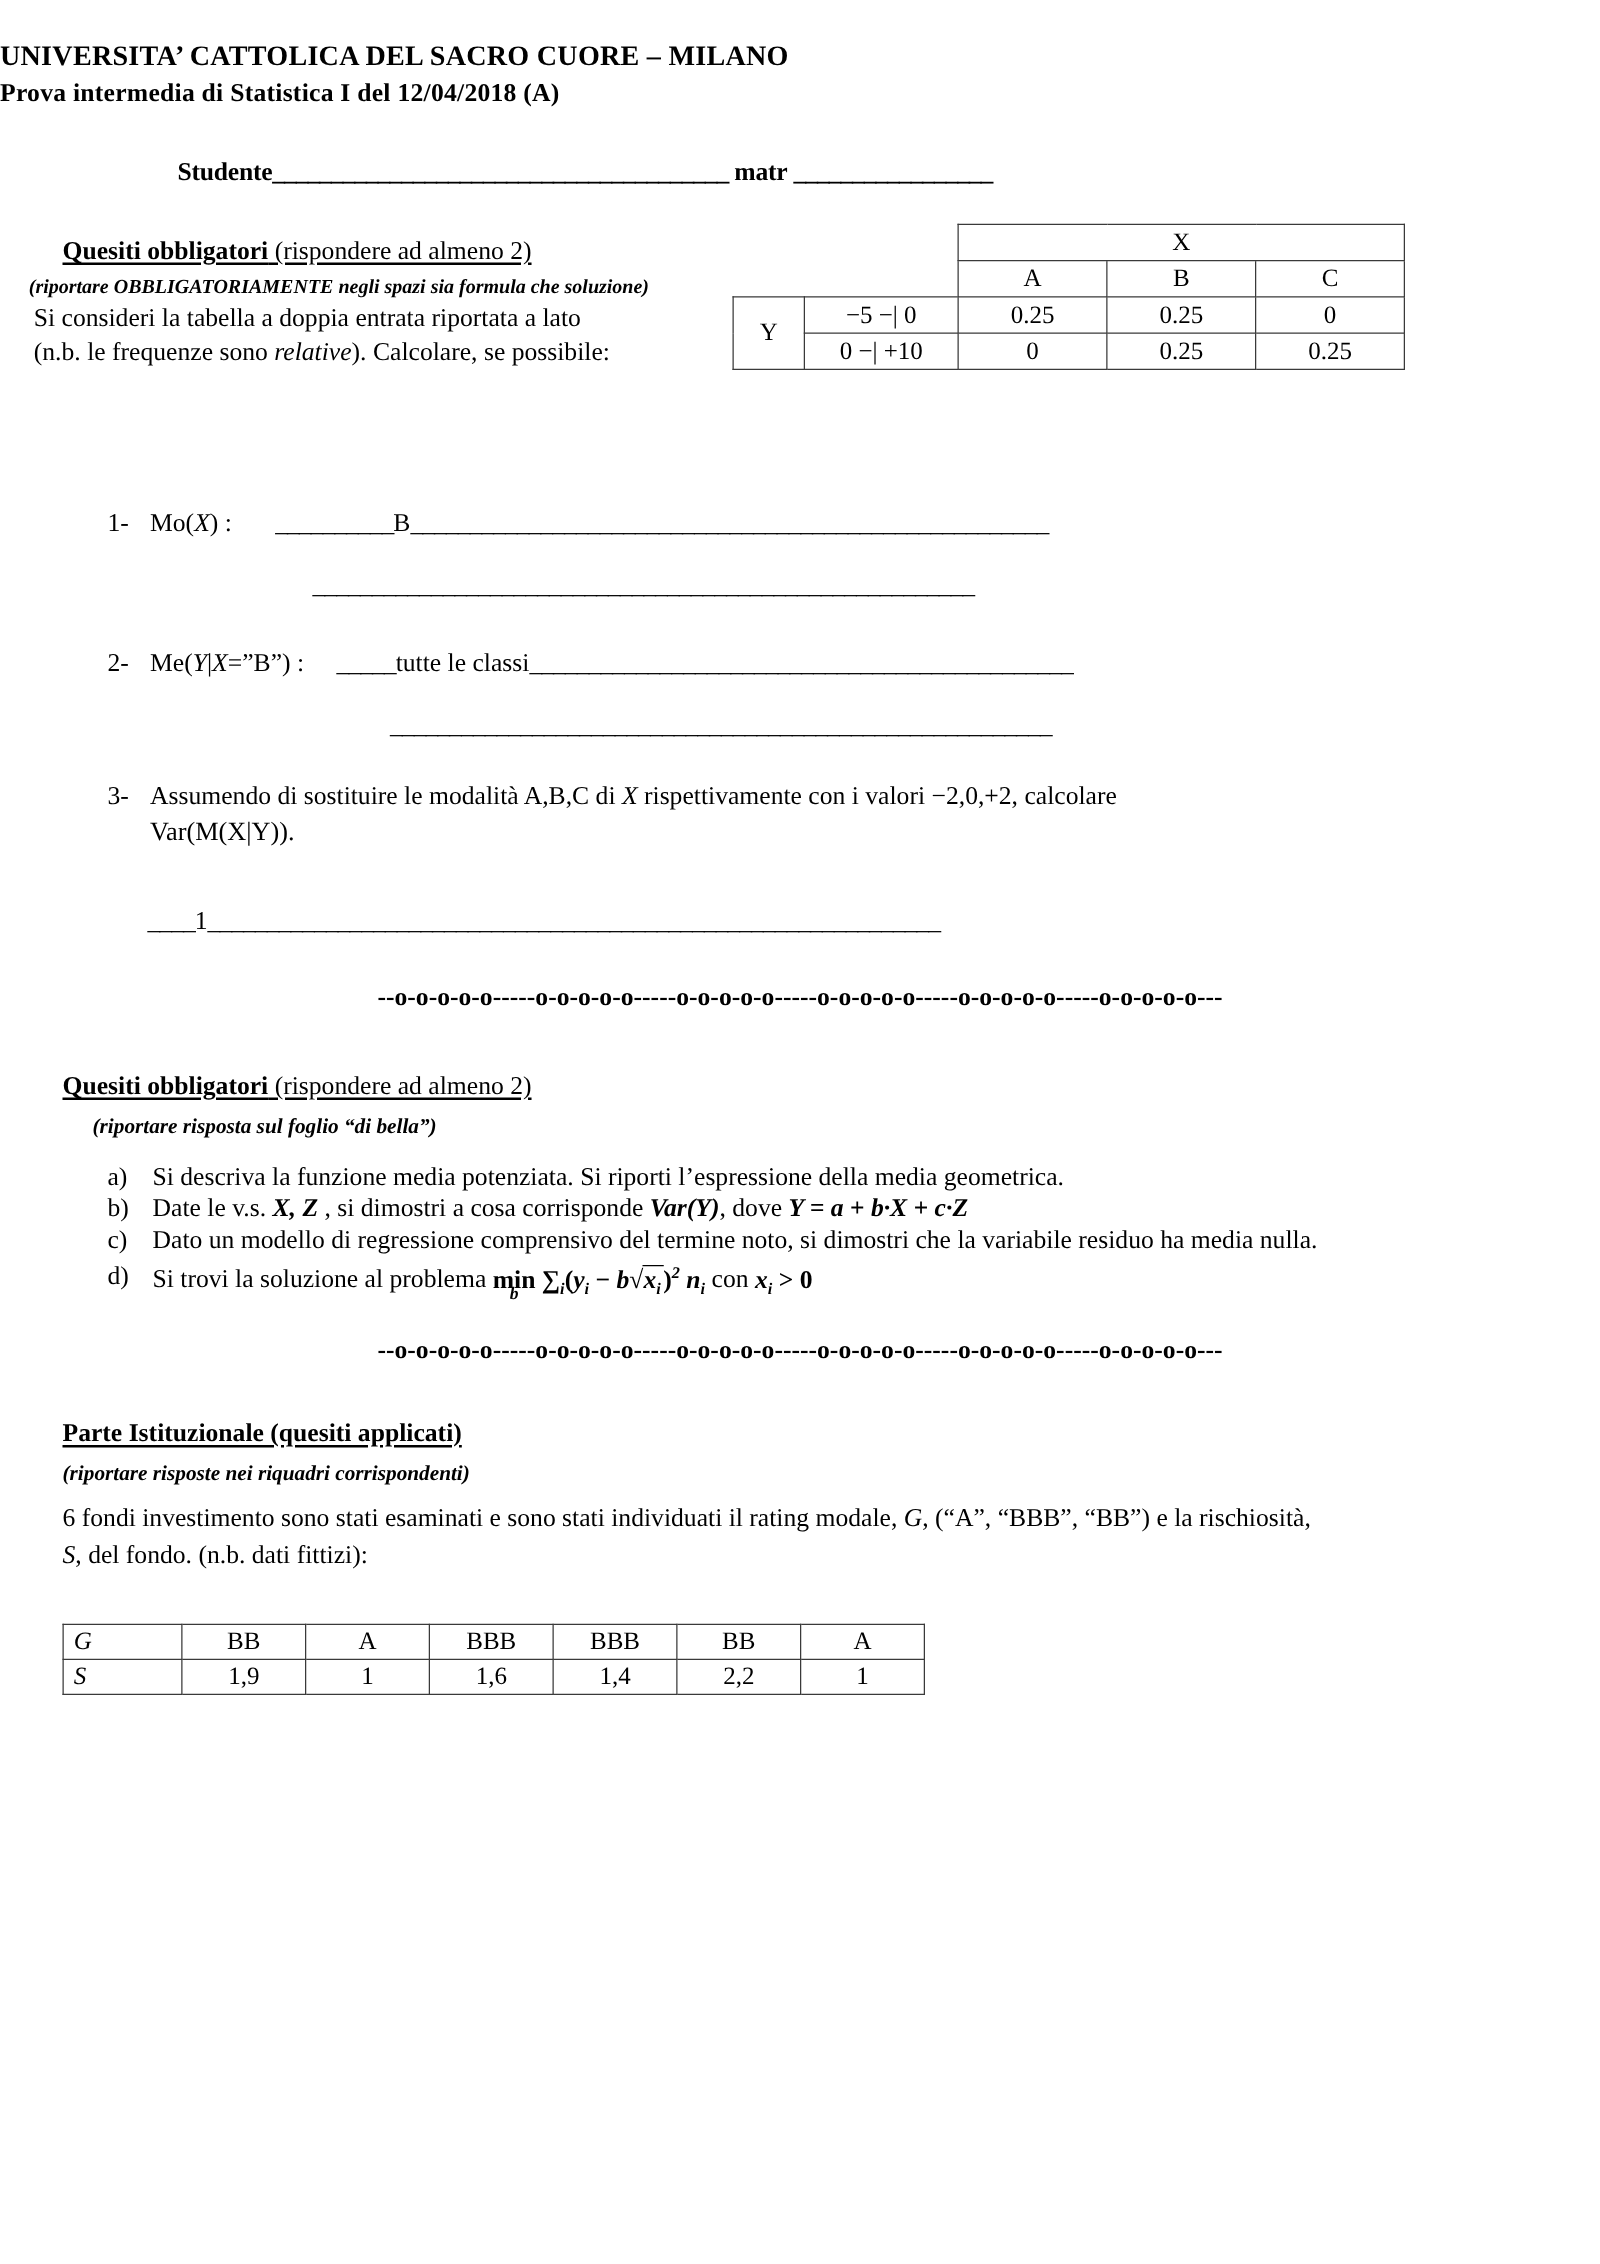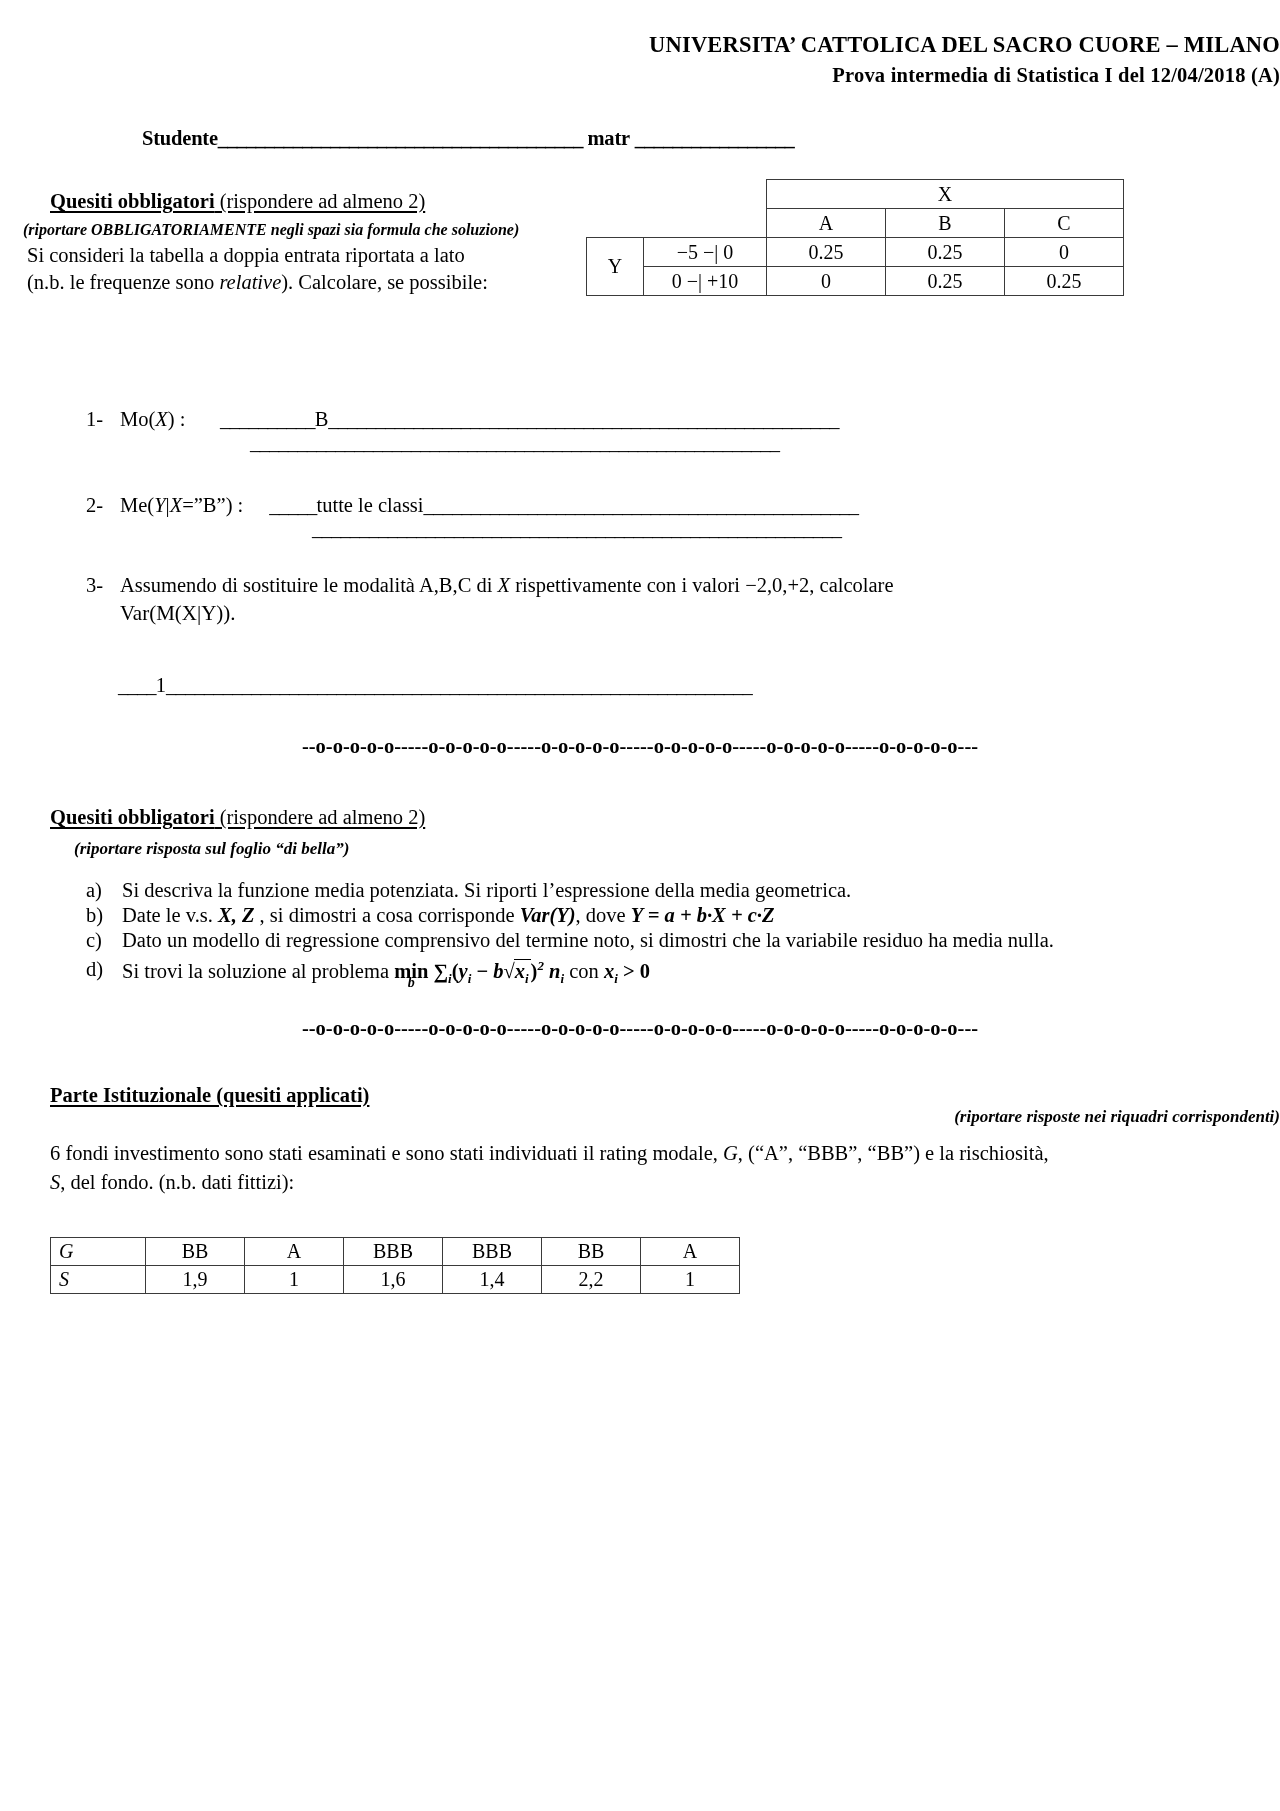--- a/index.html
+++ b/index.html
@@ -18,23 +18,22 @@
   .page {
     width: 1280px;
     height: 1811px;
     padding: 0;
     position: relative;
     box-sizing: border-box;
   }
 
   
   .header {
-    text-align: right;
+    text-align: left;
     margin-top: 30px;
-    padding-left: 34px;
   }
   .header .line {
     font-weight: bold;
     letter-spacing: 0.2px;
   }
   .hdr1 { font-size: 22.5px; line-height: 30px; }
   .hdr2 { font-size: 22.5px; line-height: 30px; }
   .hdr3 { font-size: 20.5px; line-height: 30px; }
 
   
@@ -127,20 +126,21 @@
     letter-spacing: -0.8px;
   }
   .ans-line .hand { letter-spacing: 0; }
 
   .blank-line {
     padding-left: 250px;
     font-size: 20.5px;
     letter-spacing: -0.8px;
     white-space: nowrap;
     overflow: hidden;
+    margin-top: 26px;
   }
 
   .q3text {
     padding-left: 86px;
     font-size: 20.5px;
     display: flex;
     margin-top: 34px;
   }
   .q3text .qbody { width: 945px; text-align: justify; }
   .mathline {
@@ -216,21 +216,21 @@
     font-size: 20.5px;
     font-weight: bold;
     text-decoration: underline;
     text-underline-offset: 3px;
   }
   .inst-note {
     padding-left: 50px;
     font-size: 17px;
     font-weight: bold;
     font-style: italic;
-    text-align: right;
+    margin-top: 10px;
   }
   .inst-body {
     padding-left: 50px;
     font-size: 20.5px;
     line-height: 29px;
     width: 1010px;
     margin-top: 12px;
   }
   .inst-body i { font-style: italic; }
 

